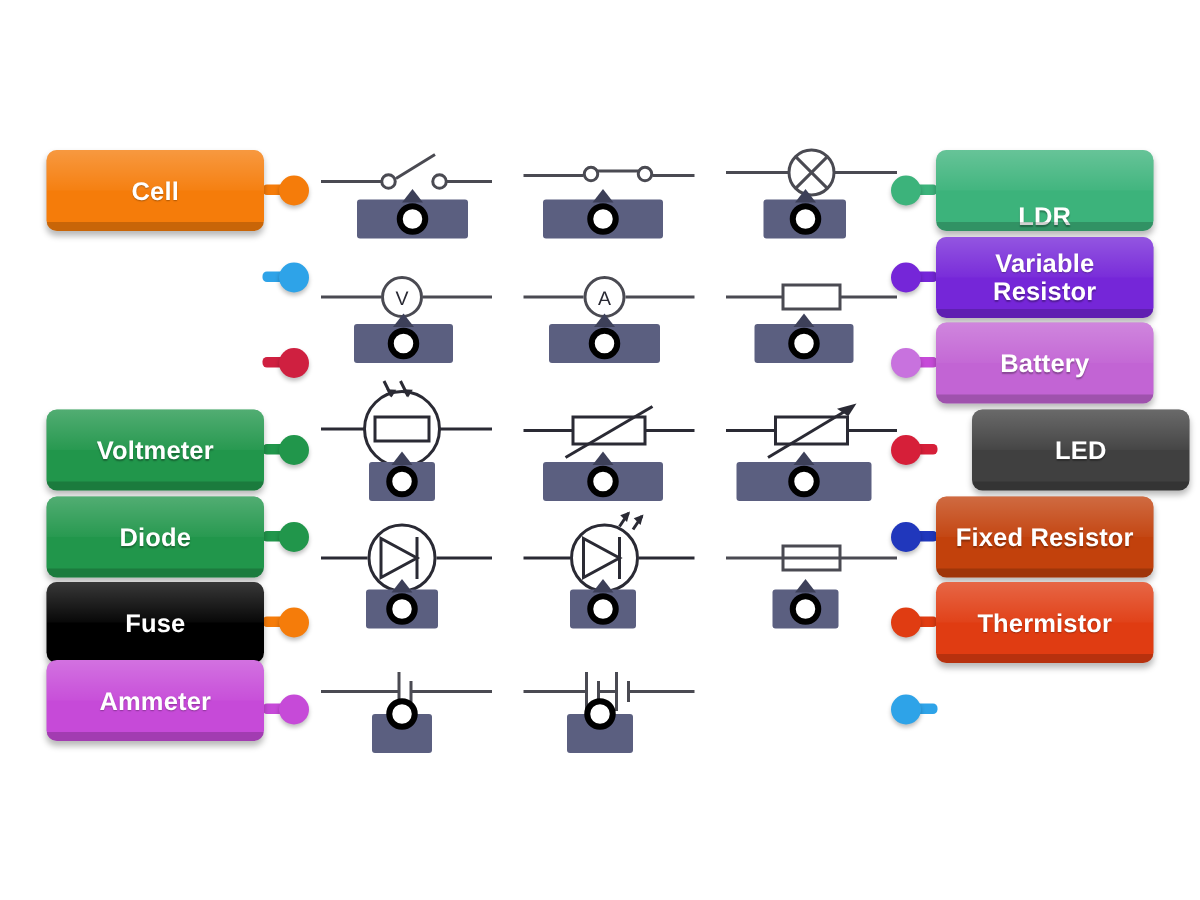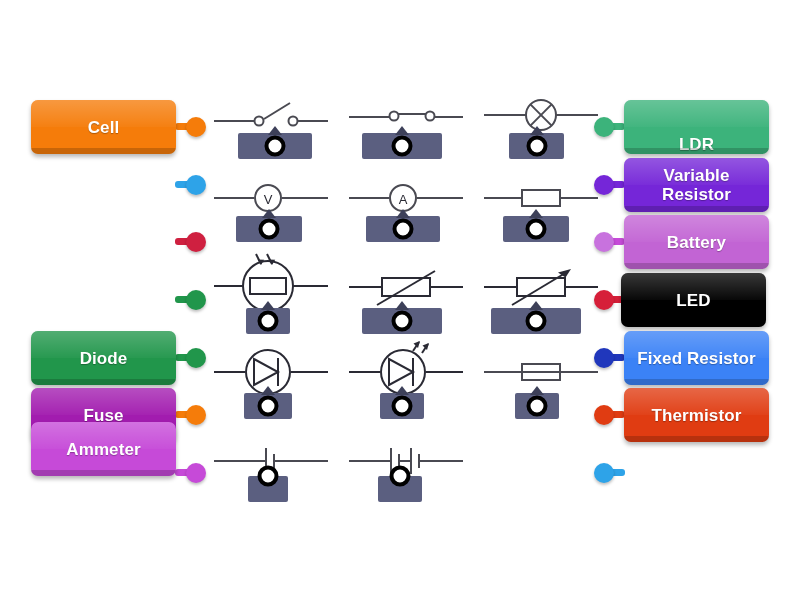--- a/index.html
+++ b/index.html
@@ -130,36 +130,39 @@
   </div>
 
   <div class="conn" style="left:175px; top:181px; background:#2ea3e8;"></div>
   <div class="knob" style="left:186px; top:175px; background:#2ea3e8;"></div>
 
   <div class="conn" style="left:175px; top:238px; background:#cf2040;"></div>
   <div class="knob" style="left:186px; top:232px; background:#cf2040;"></div>
 
   <div class="conn" style="left:175px; top:296px; background:#21964b;"></div>
   <div class="knob" style="left:186px; top:290px; background:#21964b;"></div>
+  <div class="card" style="left:31px; top:273px; background:#21964b;">
+    <span class="cardtxt">Voltmeter</span>
+  </div>
 
   <div class="conn" style="left:175px; top:354px; background:#21964b;"></div>
   <div class="knob" style="left:186px; top:348px; background:#21964b;"></div>
   <div class="card" style="left:31px; top:331px; background:#21964b;">
     <span class="cardtxt">Diode</span>
   </div>
 
   <div class="conn" style="left:175px; top:411px; background:#f57c0a;"></div>
   <div class="knob" style="left:186px; top:405px; background:#f57c0a;"></div>
-  <div class="card" style="left:31px; top:388px; background:#a21caf;">
+  <div class="card" style="left:31px; top:388px; background:#000000;">
     <span class="cardtxt">Fuse</span>
   </div>
 
   <div class="conn" style="left:175px; top:469px; background:#c64ad8;"></div>
   <div class="knob" style="left:186px; top:463px; background:#c64ad8;"></div>
-  <div class="card" style="left:31px; top:422px; background:#c64ad8;">
+  <div class="card" style="left:31px; top:440px; background:#c64ad8;">
     <span class="cardtxt">Ammeter</span>
   </div>
 
   <div class="conn" style="left:599px; top:123px; background:#3cb37b;"></div>
   <div class="knob" style="left:594px; top:117px; background:#3cb37b;"></div>
   <div class="card" style="left:624px; top:100px; background:#3cb37b;align-items:flex-end;">
     <span class="cardtxt">LDR</span>
   </div>
 
   <div class="conn" style="left:599px; top:181px; background:#7526d8;"></div>
@@ -169,27 +172,27 @@
   </div>
 
   <div class="conn" style="left:599px; top:238px; background:#c64ad8;"></div>
   <div class="knob" style="left:594px; top:232px; background:#c872de;"></div>
   <div class="card" style="left:624px; top:215px; background:#c264d4;">
     <span class="cardtxt">Battery</span>
   </div>
 
   <div class="conn" style="left:599px; top:296px; background:#d61f39;"></div>
   <div class="knob" style="left:594px; top:290px; background:#d61f39;"></div>
-  <div class="card" style="left:621px; top:273px; background:#000000;">
+  <div class="card" style="left:648px; top:273px; background:#404040;">
     <span class="cardtxt">LED</span>
   </div>
 
   <div class="conn" style="left:599px; top:354px; background:#2037bc;"></div>
   <div class="knob" style="left:594px; top:348px; background:#2037bc;"></div>
-  <div class="card" style="left:624px; top:331px; background:#3b82f6;">
+  <div class="card" style="left:624px; top:331px; background:#c2410c;">
     <span class="cardtxt">Fixed Resistor</span>
   </div>
 
   <div class="conn" style="left:599px; top:411px; background:#e03c12;"></div>
   <div class="knob" style="left:594px; top:405px; background:#e03c12;"></div>
   <div class="card" style="left:624px; top:388px; background:#e03c12;justify-content:center;">
     <span class="cardtxt">Thermistor</span>
   </div>
 
   <div class="conn" style="left:599px; top:469px; background:#2ea3e8;"></div>

